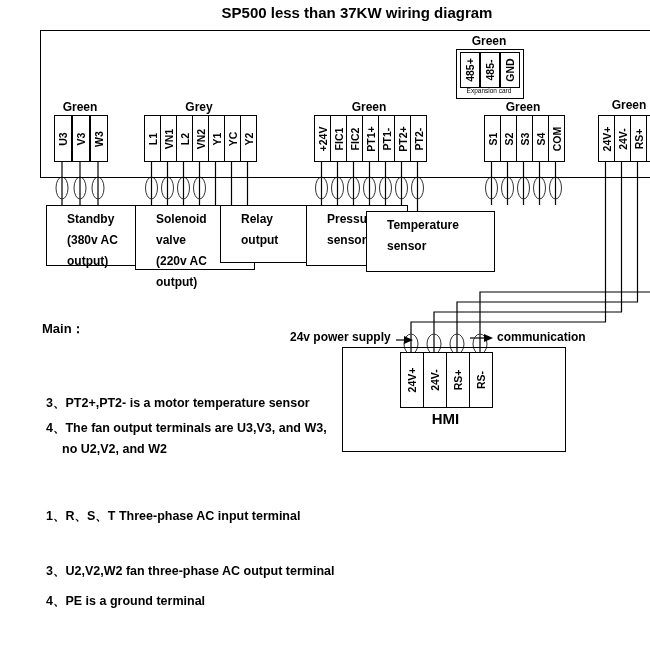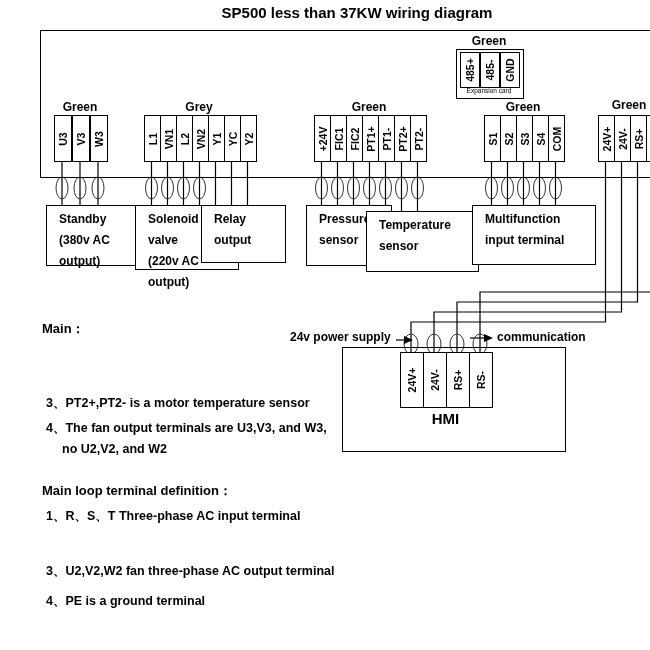--- a/index.html
+++ b/index.html
@@ -4,21 +4,21 @@
 <style>
   html,body{margin:0;padding:0;background:#fff;color:#000;font-family:"Liberation Sans","DejaVu Sans",sans-serif;}
   .stage{position:relative;width:650px;height:650px;background:#fff;overflow:hidden;margin-left:32px;}
   .title{position:absolute;left:0;top:4px;width:650px;text-align:center;font-weight:bold;font-size:15px;}
   .device{position:absolute;left:8px;top:30px;width:637px;height:146px;border:1.5px solid #000;}
   .glabel{position:absolute;font-weight:bold;font-size:12px;text-align:center;}
   .term{position:absolute;border:1.4px solid #000;background:#fff;}
   .term span{position:absolute;left:50%;top:50%;transform:translate(-50%,-50%) rotate(-90deg);
              white-space:nowrap;font-weight:bold;font-size:10.5px;}
   .cbox{position:absolute;border:1.4px solid #000;background:#fff;font-weight:bold;font-size:12px;
-        line-height:21px;padding:3px 12px;white-space:pre-line;}
+        line-height:21px;padding:3px 20px;white-space:pre-line;}
   .outline{position:absolute;border:1.3px solid #000;background:transparent;}
   .caption{position:absolute;font-size:6.5px;text-align:center;}
   .anno{position:absolute;font-weight:bold;font-size:12px;white-space:nowrap;}
   .note-head{position:absolute;font-weight:bold;font-size:13px;white-space:nowrap;}
   .note-line{position:absolute;font-weight:bold;font-size:12.5px;white-space:nowrap;}
   .hmi-label{position:absolute;font-weight:bold;font-size:15px;text-align:center;}
   svg{position:absolute;left:0;top:0;pointer-events:none;}
 </style>
 </head>
 <body>
@@ -180,28 +180,26 @@
       <span>RS-</span>
     </div>
 
   <div class="cbox" style="left:14px;top:205px;width:83px;height:53px;">Standby
 (380v AC
 output)</div>
   <div class="cbox" style="left:103px;top:205px;width:78px;height:57px;">Solenoid
 valve
 (220v AC
 output)</div>
-  <div class="cbox" style="left:169px;top:205px;width:59px;height:50px;">Relay
+  <div class="cbox" style="left:188px;top:205px;width:59px;height:50px;">Relay
 output</div>
   <div class="cbox" style="left:274px;top:205px;width:60px;height:53px;">Pressure
 sensor</div>
   <div class="cbox" style="left:334px;top:211px;width:87px;height:53px;">Temperature
 sensor</div>
-  <div class="cbox" style="left:440px;top:205px;width:98px;height:52px;">Multifunction
-input terminal</div>
 
   <div class="anno" style="left:258px;top:330px;text-align:right;">24v power supply</div>
   <div class="anno" style="left:465px;top:330px;">communication</div>
   <div class="outline" style="left:310px;top:347px;width:222px;height:103px;"></div>
   <div class="term" style="left:368px;top:352px;width:22px;height:54px;">
       <span>24V+</span>
     </div>
   <div class="term" style="left:391px;top:352px;width:22px;height:54px;">
       <span>24V-</span>
     </div>
@@ -211,18 +209,17 @@
   <div class="term" style="left:437px;top:352px;width:22px;height:54px;">
       <span>RS-</span>
     </div>
   <div class="hmi-label" style="left:368px;top:410px;width:91px;">HMI</div>
 
   <div class="note-head" style="left:10px;top:320px;">Main：</div>
   <div class="note-line" style="left:14px;top:395px;">3、PT2+,PT2- is a motor temperature sensor</div>
   <div class="note-line" style="left:14px;top:420px;">4、The fan output terminals are U3,V3, and W3,</div>
   <div class="note-line" style="left:30px;top:442px;">no U2,V2, and W2</div>
 
-  <div class="note-head" style="left:10px;top:482px;">Main loop terminal definition：</div>
   <div class="note-line" style="left:14px;top:508px;">1、R、S、T Three-phase AC input terminal</div>
   <div class="note-line" style="left:14px;top:563px;">3、U2,V2,W2 fan three-phase AC output terminal</div>
   <div class="note-line" style="left:14px;top:593px;">4、PE is a ground terminal</div>
 
 </div>
 
 </body></html>

